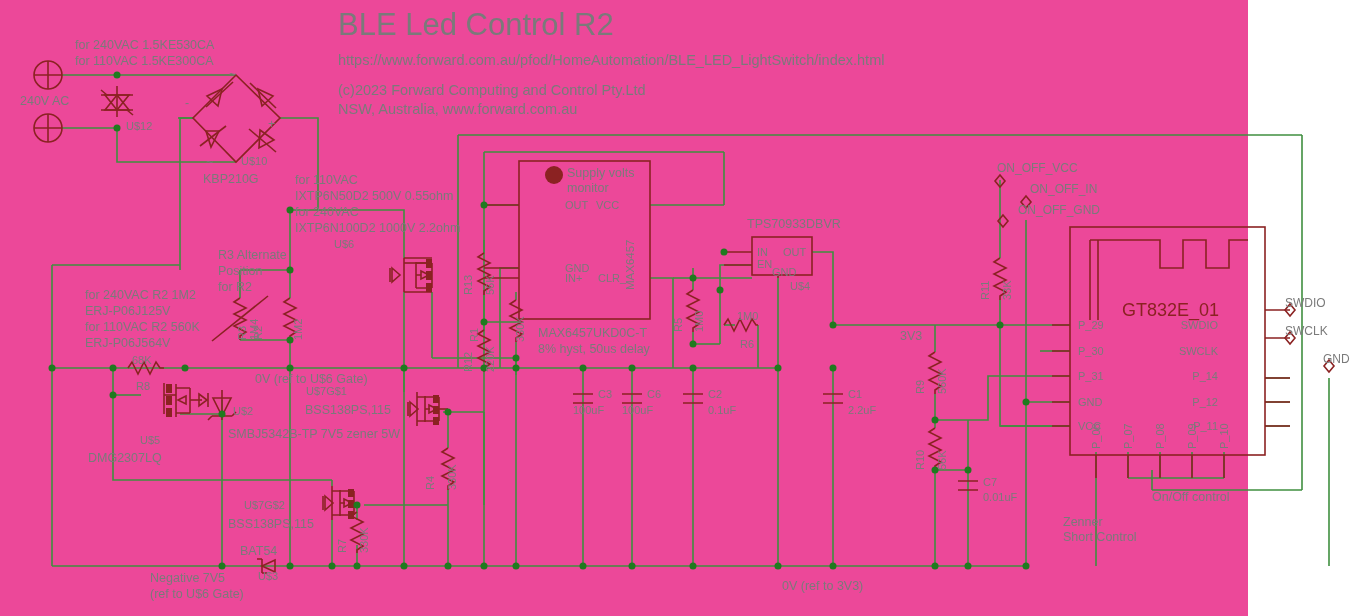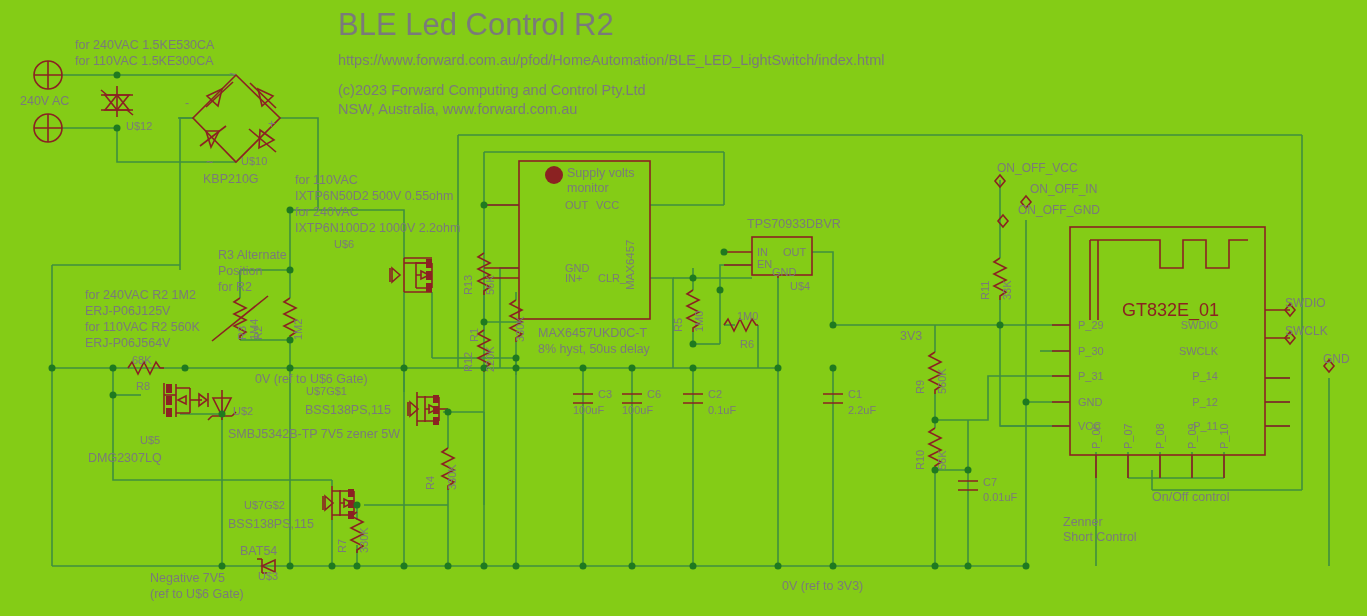--- a/index.html
+++ b/index.html
@@ -1,19 +1,19 @@
 <!DOCTYPE html>
 <html><head>
 <meta charset="utf-8">
 <title>BLE Led Control R2</title>
 <style>
   html,body{margin:0;padding:0;background:#ffffff;}
   body{width:1367px;height:616px;overflow:hidden;
        font-family:"Liberation Sans","DejaVu Sans",sans-serif;}
-  #sheet{position:relative;width:1367px;height:616px;background:#84cc16;}
+  #sheet{position:relative;width:1248px;height:616px;background:#ec4899;}
   svg.schematic{position:absolute;left:0;top:0;width:1367px;height:616px;}
   .wire{stroke:#3f8f3f;stroke-width:1.6;fill:none;}
   .part{stroke:#8b2222;stroke-width:1.6;fill:none;}
   .partfill{fill:#8b2222;stroke:none;}
   .junction{fill:#1f7a1f;stroke:none;}
   text{font-family:"Liberation Sans","DejaVu Sans",sans-serif;fill:#6e6e6e;}
   .t-title{font-size:31px;fill:#7a7a7a;}
   .t-url{font-size:14.5px;fill:#7a7a7a;}
   .t-cr{font-size:14.5px;fill:#7a7a7a;}
   .t-note{font-size:12.5px;fill:#7a7a7a;}

